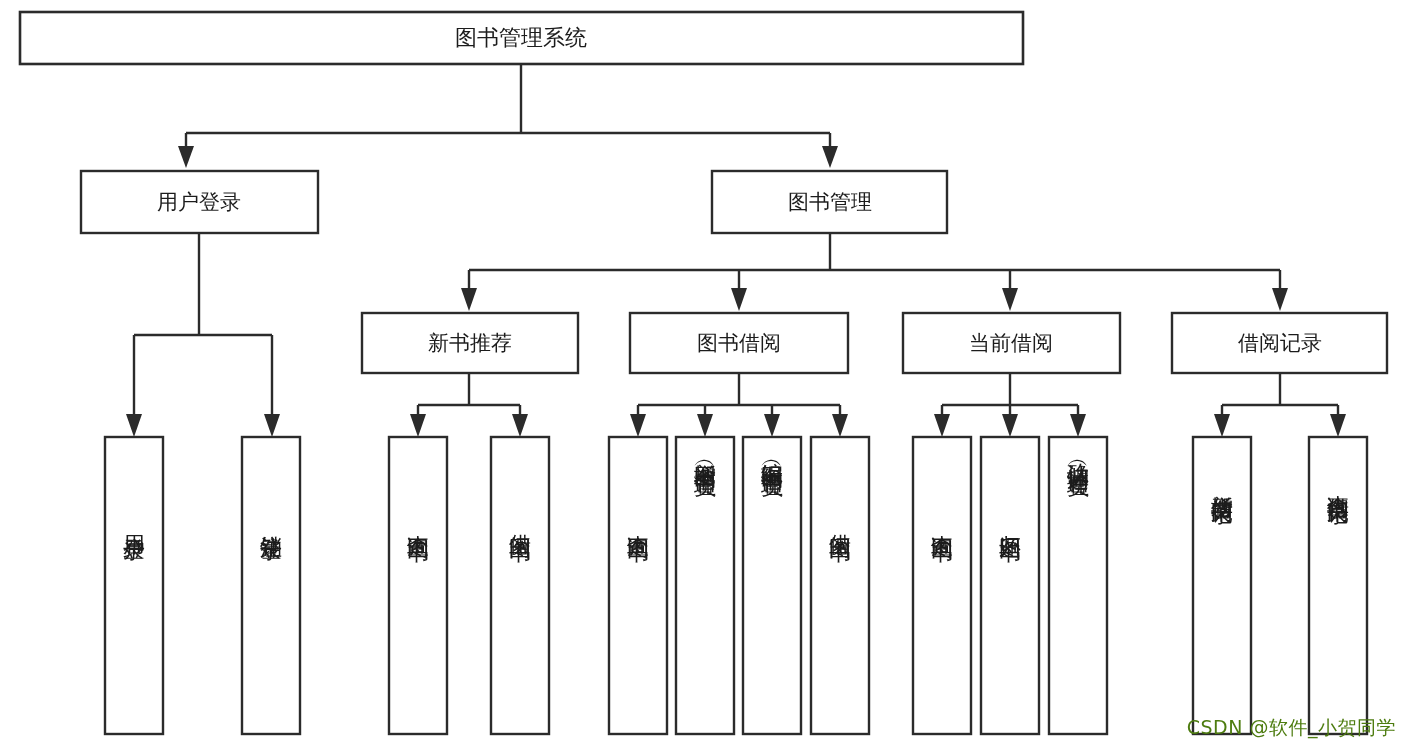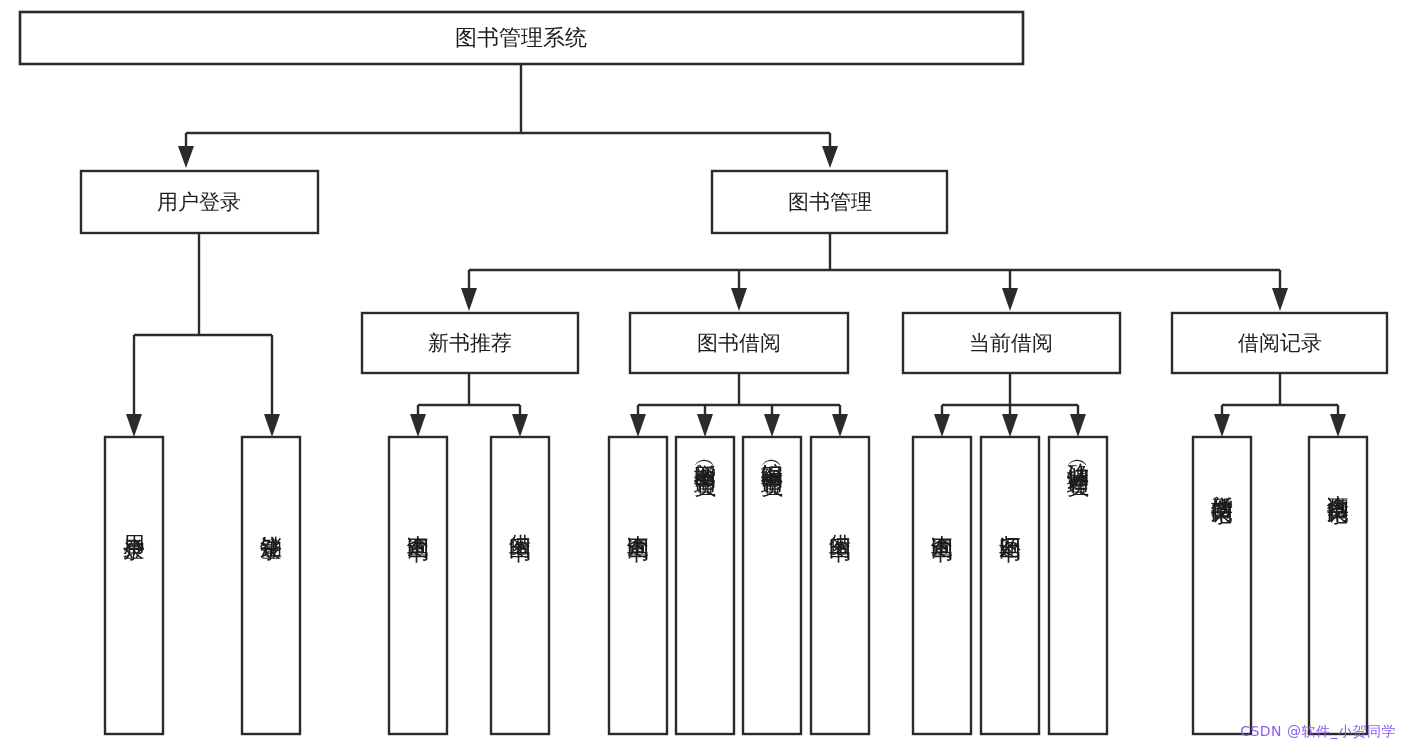--- a/index.html
+++ b/index.html
@@ -71,22 +71,22 @@
     line-height: 1.08;
     color: #1c1c1c;
     letter-spacing: 2px;
     white-space: nowrap;
   }
   .watermark {
     position: absolute;
     right: 9px;
     bottom: 6px;
     font-family: "DejaVu Sans", "Liberation Sans", sans-serif;
-    font-size: 14px;
-    color: #8b5cf6;
+    font-size: 19px;
+    color: #4d7c0f;
     white-space: nowrap;
     letter-spacing: 0.5px;
   }
 </style>
 </head>
 <body>
 
 <div id="diagram-root">
 
   <svg class="flow" viewBox="0 0 1405 747" xmlns="http://www.w3.org/2000/svg">

